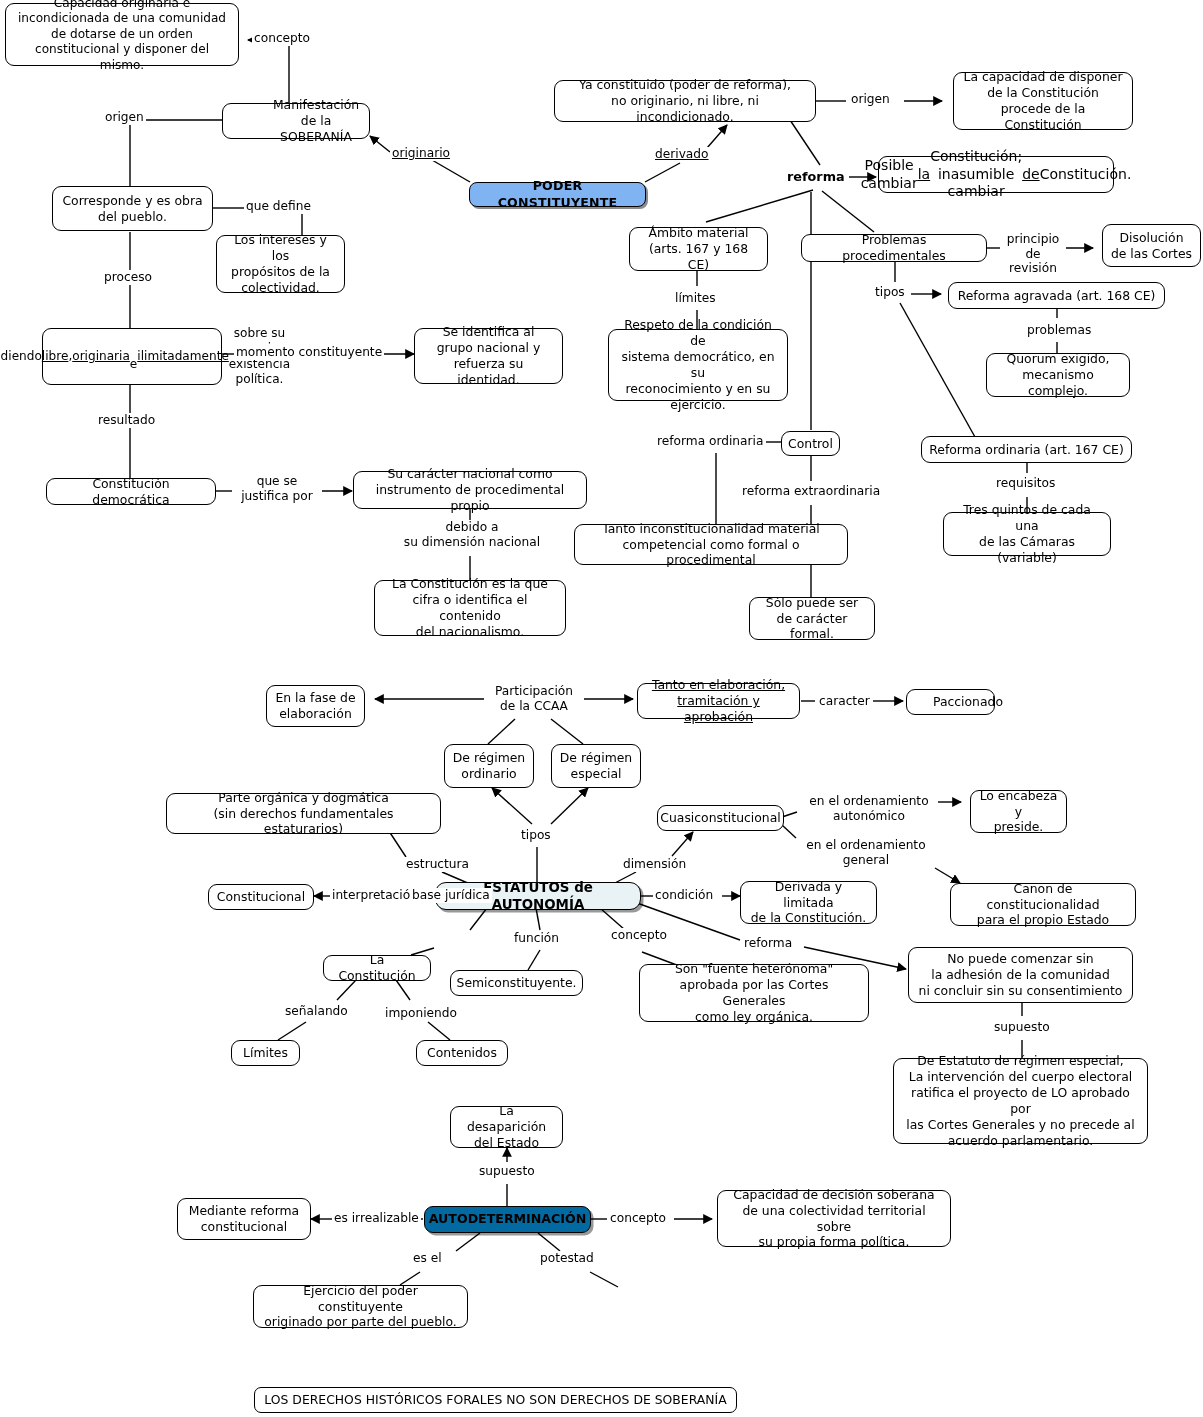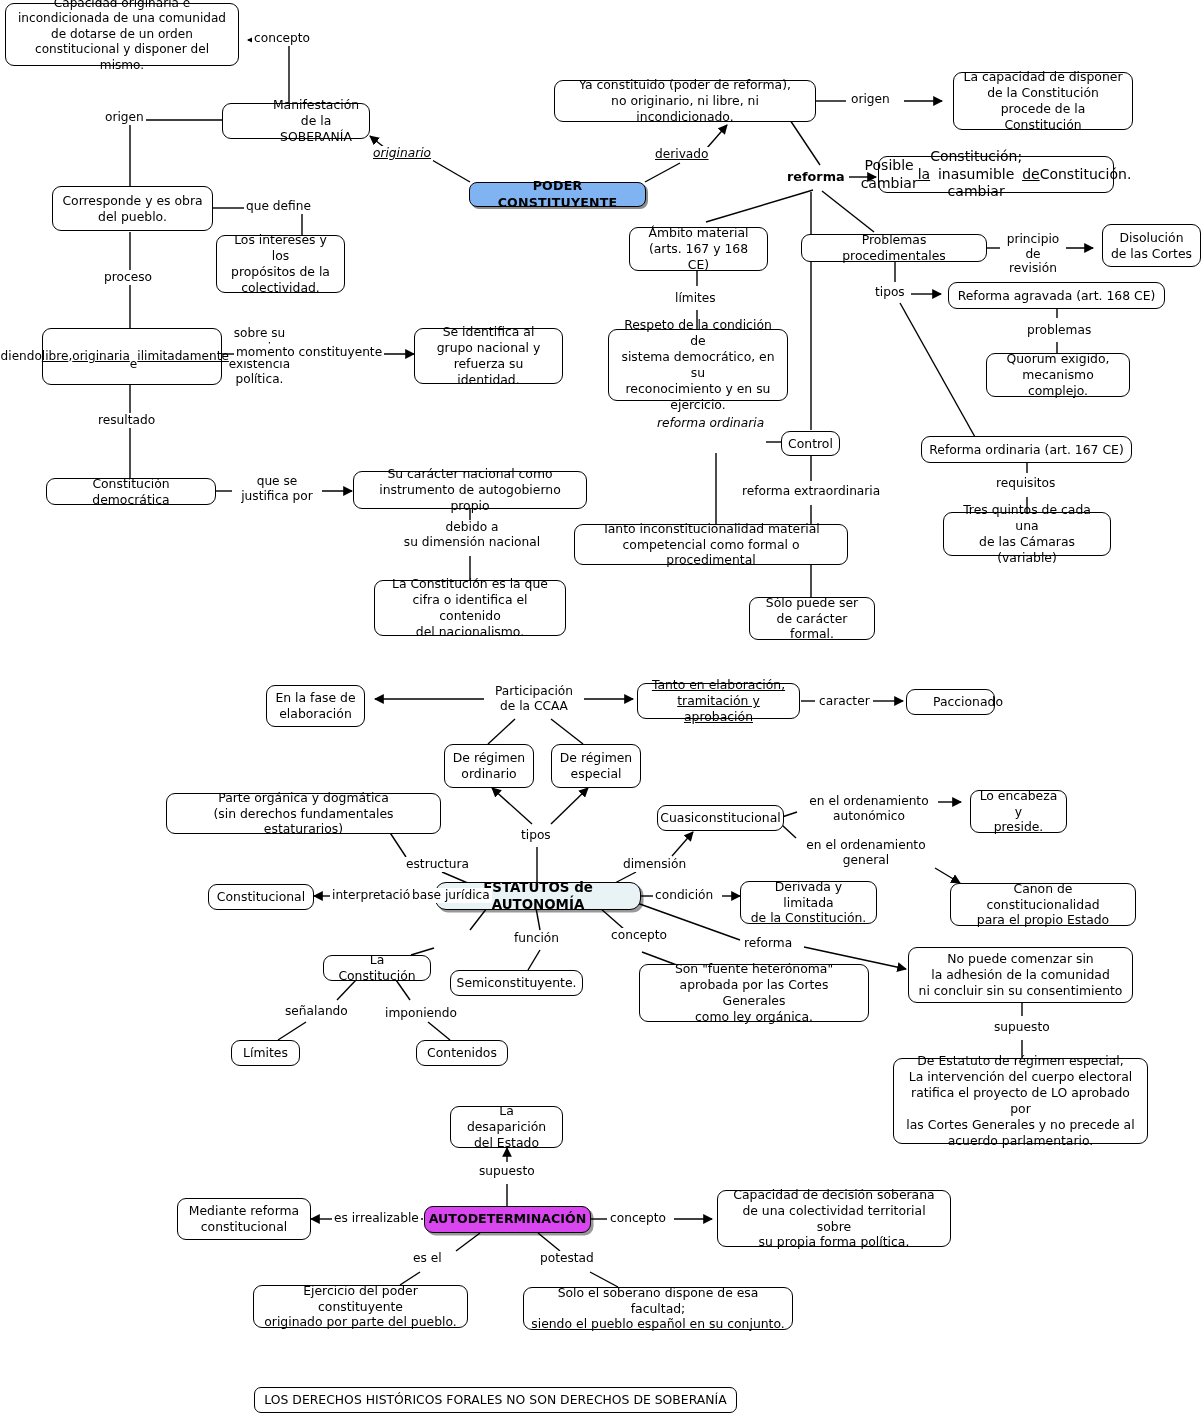--- a/index.html
+++ b/index.html
@@ -48,21 +48,21 @@
     border-radius: 8px;
   }
   .node.accent-lightblue {
     background: #E9F2F5;
     font-weight: bold;
     font-size: 13.4px;
     box-shadow: 2.5px 2.5px 0 rgba(0,0,0,0.40);
     border-radius: 11px;
   }
   .node.accent-yellow {
-    background: #d946ef;
+    background: #0369a1;
     font-weight: bold;
     font-size: 12.6px;
     box-shadow: 2.5px 2.5px 0 rgba(0,0,0,0.40);
     border-radius: 9px;
   }
   .node.flat {
     border-radius: 7px;
   }
   .linklabel {
     position: absolute;
@@ -248,21 +248,21 @@
 e <span class="u">ilimitadamente</span> sobre su
 propia existencia política.</div>
 
   <div class="node" style="left:414px; top:328px; width:149px; height:56px;">Se identifica al
 grupo nacional y
 refuerza su identidad.</div>
 
   <div class="node" style="left:46px; top:478px; width:170px; height:27px;">Constitución democrática</div>
 
   <div class="node" style="left:353px; top:471px; width:234px; height:38px;">Su carácter nacional como
-instrumento de autogobierno propio</div>
+instrumento de procedimental propio</div>
 
   <div class="node" style="left:374px; top:580px; width:192px; height:56px;">La Constitución es la que
 cifra o identifica el contenido
 del nacionalismo.</div>
 
   <div class="node accent-blue" style="left:469px; top:182px; width:177px; height:25px;">PODER CONSTITUYENTE</div>
 
   <div class="node" style="left:554px; top:80px; width:262px; height:42px;">Ya constituido (poder de reforma),
 no originario, ni libre, ni incondicionado.</div>
 
@@ -307,31 +307,31 @@
   <div class="linklabel" style="left:252px; top:31px;">concepto</div>
   <div class="linklabel" style="left:103px; top:110px;">origen</div>
   <div class="linklabel" style="left:244px; top:199px;">que define</div>
   <div class="linklabel" style="left:102px; top:270px;">proceso</div>
   <div class="linklabel" style="left:234px; top:345px;">momento constituyente</div>
   <div class="linklabel" style="left:96px; top:413px;">resultado</div>
   <div class="linklabel" style="left:232px; top:474px; width:86px;">que se
 justifica por</div>
   <div class="linklabel" style="left:394px; top:520px; width:152px;">debido a
 su dimensión nacional</div>
-  <div class="linklabel" style="left:371px; top:146px;font-style:italic;"><u>originario</u></div>
+  <div class="linklabel" style="left:390px; top:146px;"><u>originario</u></div>
   <div class="linklabel" style="left:653px; top:147px;"><u>derivado</u></div>
   <div class="linklabel" style="left:849px; top:92px;">origen</div>
   <div class="linklabel bold" style="left:785px; top:169px; font-size:12.8px;">reforma</div>
   <div class="linklabel" style="left:673px; top:291px;">límites</div>
   <div class="linklabel" style="left:1000px; top:232px; width:62px;">principio de
 revisión</div>
   <div class="linklabel" style="left:873px; top:285px;">tipos</div>
   <div class="linklabel" style="left:1025px; top:323px;">problemas</div>
   <div class="linklabel" style="left:994px; top:476px;text-align:right;">requisitos</div>
-  <div class="linklabel" style="left:655px; top:416px;font-style:italic;">reforma ordinaria</div>
+  <div class="linklabel" style="left:655px; top:434px;">reforma ordinaria</div>
   <div class="linklabel" style="left:740px; top:484px;">reforma extraordinaria</div>
 
   <div class="node" style="left:266px; top:685px; width:99px; height:42px;">En la fase de
 elaboración</div>
 
   <div class="node" style="left:637px; top:683px; width:163px; height:36px;text-decoration:underline;">Tanto en elaboración,
 tramitación y aprobación</div>
 
   <div class="node" style="left:906px; top:689px; width:89px; height:26px;padding-left:42px;">Paccionado</div>
 
@@ -409,22 +409,20 @@
 
   <div class="node accent-yellow" style="left:424px; top:1206px; width:167px; height:27px;">AUTODETERMINACIÓN</div>
 
   <div class="node" style="left:717px; top:1190px; width:234px; height:57px;">Capacidad de decisión soberana
 de una colectividad territorial sobre
 su propia forma política.</div>
 
   <div class="node" style="left:253px; top:1285px; width:215px; height:43px;">Ejercicio del poder constituyente
 originado por parte del pueblo.</div>
 
-  <div class="node" style="left:523px; top:1287px; width:270px; height:43px;">Solo el soberano dispone de esa facultad;
-siendo el pueblo español en su conjunto.</div>
 
   <div class="node flat" style="left:254px; top:1387px; width:483px; height:26px; font-size:12.4px;">LOS DERECHOS HISTÓRICOS FORALES NO SON DERECHOS DE SOBERANÍA</div>
 
   <div class="linklabel" style="left:477px; top:1164px;">supuesto</div>
   <div class="linklabel" style="left:332px; top:1211px;">es irrealizable</div>
   <div class="linklabel" style="left:608px; top:1211px;">concepto</div>
   <div class="linklabel" style="left:411px; top:1251px;">es el</div>
   <div class="linklabel" style="left:538px; top:1251px;">potestad</div>
 
 </div>

